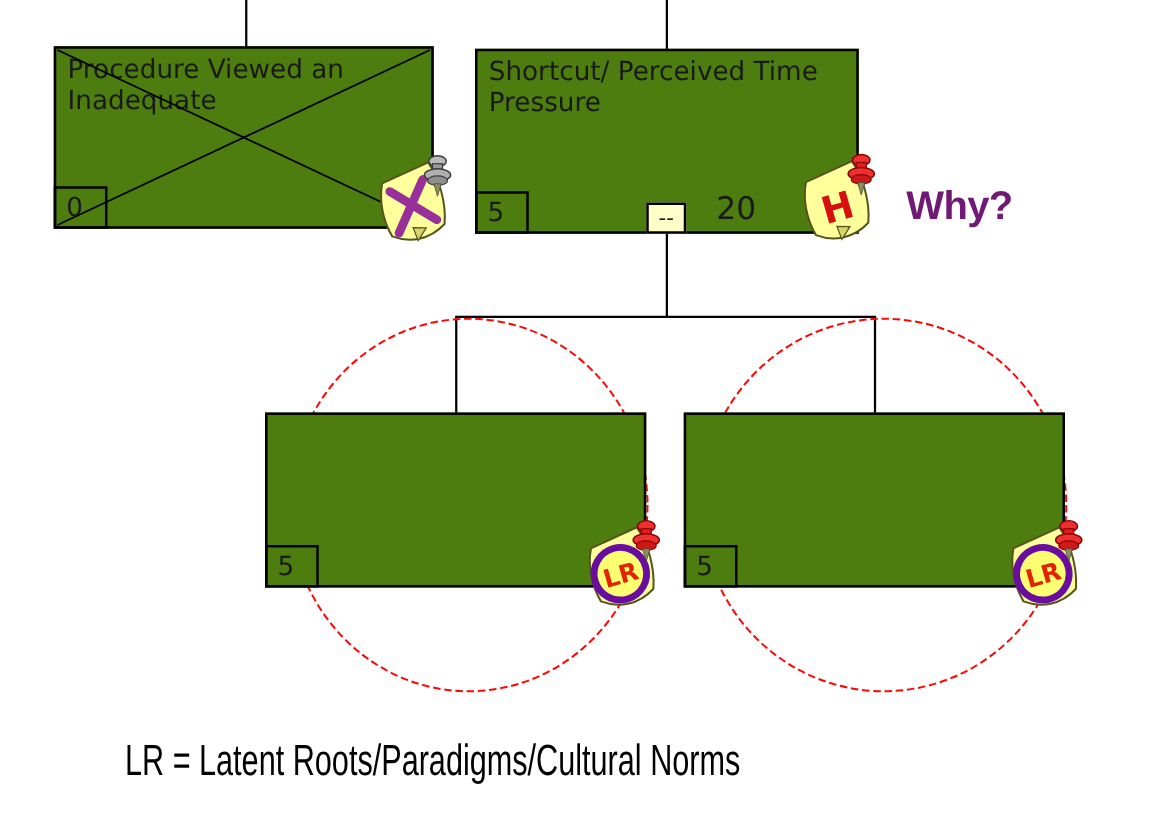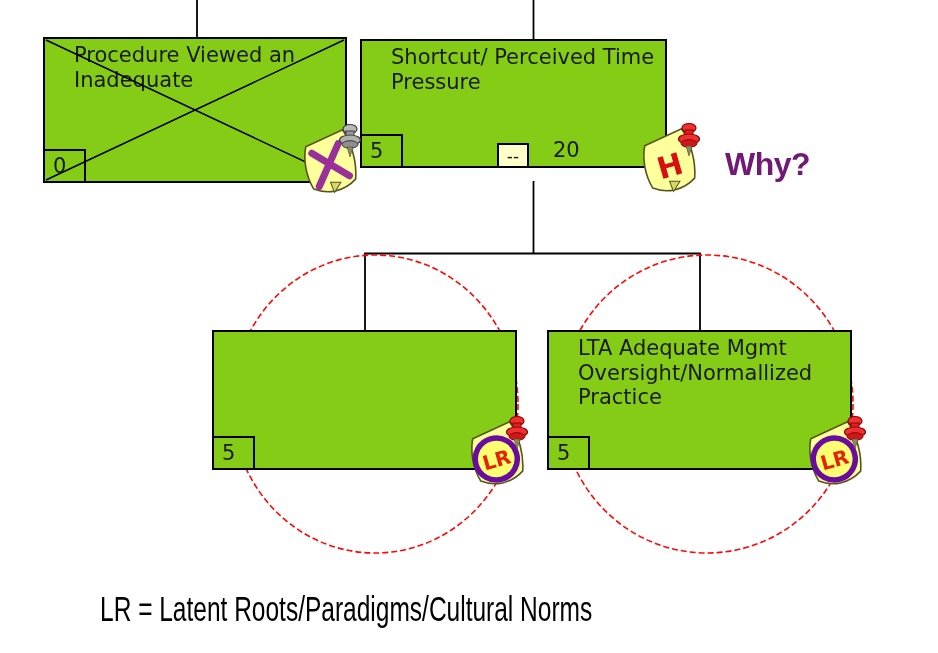--- a/index.html
+++ b/index.html
@@ -2,39 +2,39 @@
 <html><head>
 <meta charset="utf-8">
 <style>
   html,body{margin:0;padding:0;background:#ffffff;}
   #canvas{
     position:relative;width:938px;height:653px;background:#ffffff;
     overflow:hidden;font-family:"DejaVu Sans",sans-serif;
   }
   #wires{position:absolute;left:0;top:0;z-index:1;}
   .node{
-    position:absolute;background:#84cc16;border:2px solid #000;
-    box-sizing:border-box;z-index:2;padding-left:20px;
+    position:absolute;background:#4d7c0f;border:2px solid #000;
+    box-sizing:border-box;z-index:2;
   }
   .node-title{
     padding:4px 8px 0 9px;font-size:21px;line-height:24.5px;color:#1a1a1a;
   }
   .xmark{position:absolute;left:0;top:0;width:100%;height:100%;}
   .score-box{
     position:absolute;left:-2px;bottom:-2px;width:43px;height:34px;
     border:2px solid #000;box-sizing:border-box;display:flex;align-items:center;
     padding-left:8px;font-size:21px;color:#1a1a1a;background:transparent;
   }
   .midbox{
     position:absolute;left:135px;bottom:-2px;width:32px;height:25px;
     border:2px solid #000;box-sizing:border-box;display:flex;align-items:center;
     justify-content:center;font-size:17px;color:#1a1a1a;background:#FFFFC9;
   }
   .weight{
-    position:absolute;left:191px;bottom:4px;font-size:21px;color:#1a1a1a;
+    position:absolute;left:191px;bottom:4px;font-size:25px;color:#1a1a1a;
   }
   .note{position:absolute;width:80px;height:84px;z-index:3;overflow:visible;}
   #why{
     position:absolute;left:725px;top:146px;z-index:2;color:#701a75;
     font-family:"Liberation Sans",sans-serif;font-weight:bold;font-size:32px;
     letter-spacing:-0.5px;
   }
   #legend{
     position:absolute;left:100px;top:589px;z-index:2;color:#000;
     font-family:"Liberation Sans",sans-serif;font-size:35px;white-space:nowrap;
@@ -58,39 +58,38 @@
   <div class="node" style="left:43px;top:37px;width:304px;height:146px">
     <svg class="xmark" viewBox="0 0 300 142" preserveAspectRatio="none">
       <path d="M1 1 L299 141 M299 1 L1 141" stroke="#000" stroke-width="1.5" fill="none"></path>
     </svg>
     <div class="node-title">Procedure Viewed an Inadequate</div>
     <div class="score-box">
       <span>0</span>
     </div>
   </div>
 
-  <div class="node" style="left:360px;top:39px;width:307px;height:129px">
+  <div class="node" style="left:380px;top:39px;width:307px;height:148px">
     <div class="node-title">Shortcut/ Perceived Time Pressure</div>
     <div class="score-box">
       <span>5</span>
     </div>
     <div class="midbox">
       <span>--</span>
     </div>
     <div class="weight">20</div>
   </div>
 
   <div class="node" style="left:212px;top:330px;width:305px;height:140px">
     <div class="score-box">
       <span>5</span>
     </div>
   </div>
 
   <div class="node" style="left:547px;top:330px;width:305px;height:140px">
-    <div class="node-title">LTA Adequate Mgmt Oversight/Normallized Practice</div>
     <div class="score-box">
       <span>5</span>
     </div>
   </div>
 
   <svg class="note" style="left:291px;top:121px" viewBox="0 0 80 84">
     <g transform="rotate(-16 38 45)">
       <path d="M21 20 L61 14 C66 29 66 49 60 65 C45 74 29 72 17 63 C13 48 15 32 21 20 Z" fill="#FFFF9C" stroke="#55551f" stroke-width="1.6"></path>
       <path d="M36 72 L45 64 L35 61 Z" fill="#d6d66a" stroke="#55551f" stroke-width="1"></path>
       <path d="M25 28 L55 60 M53 26 L23 62" stroke="#993099" stroke-width="7" stroke-linecap="round" fill="none"></path>

